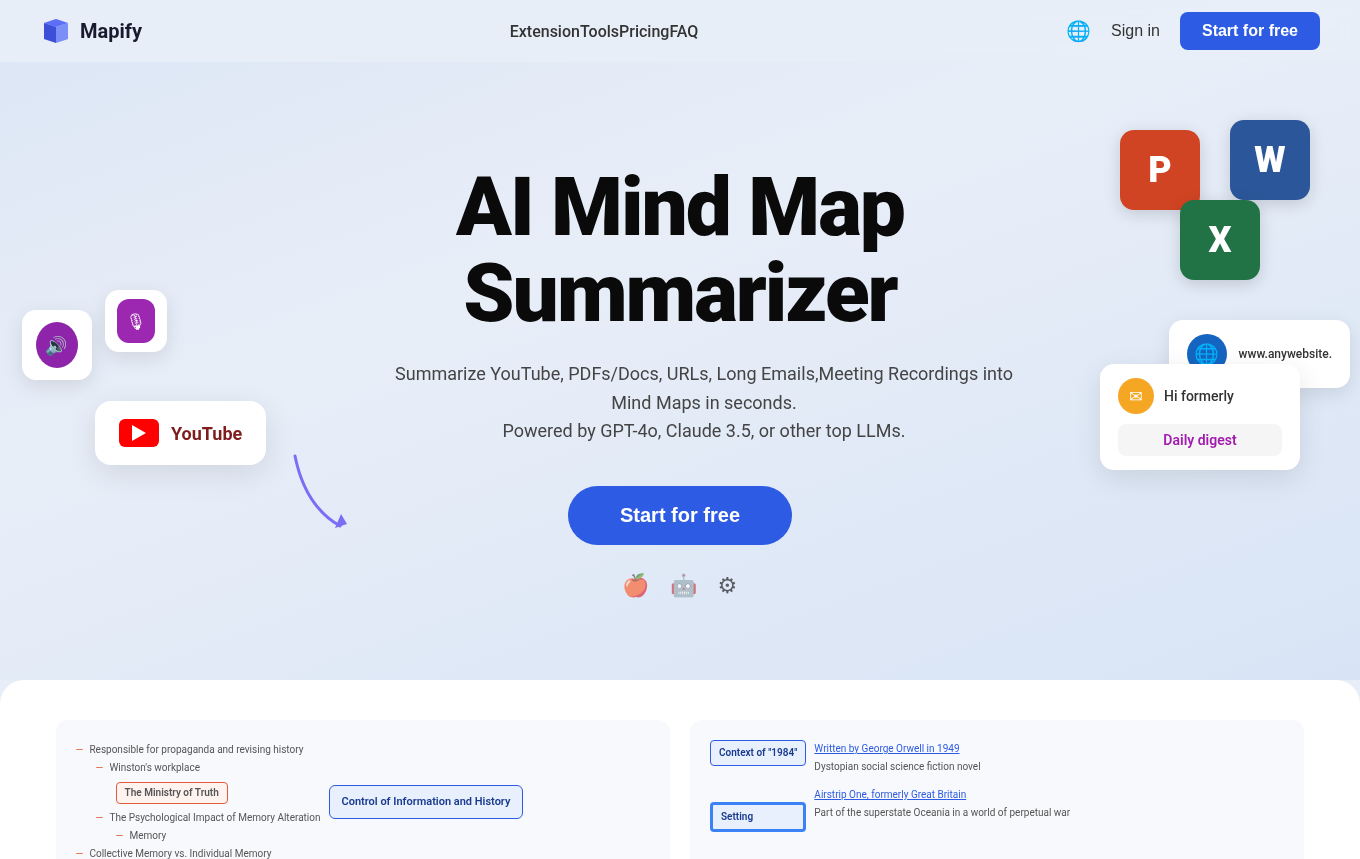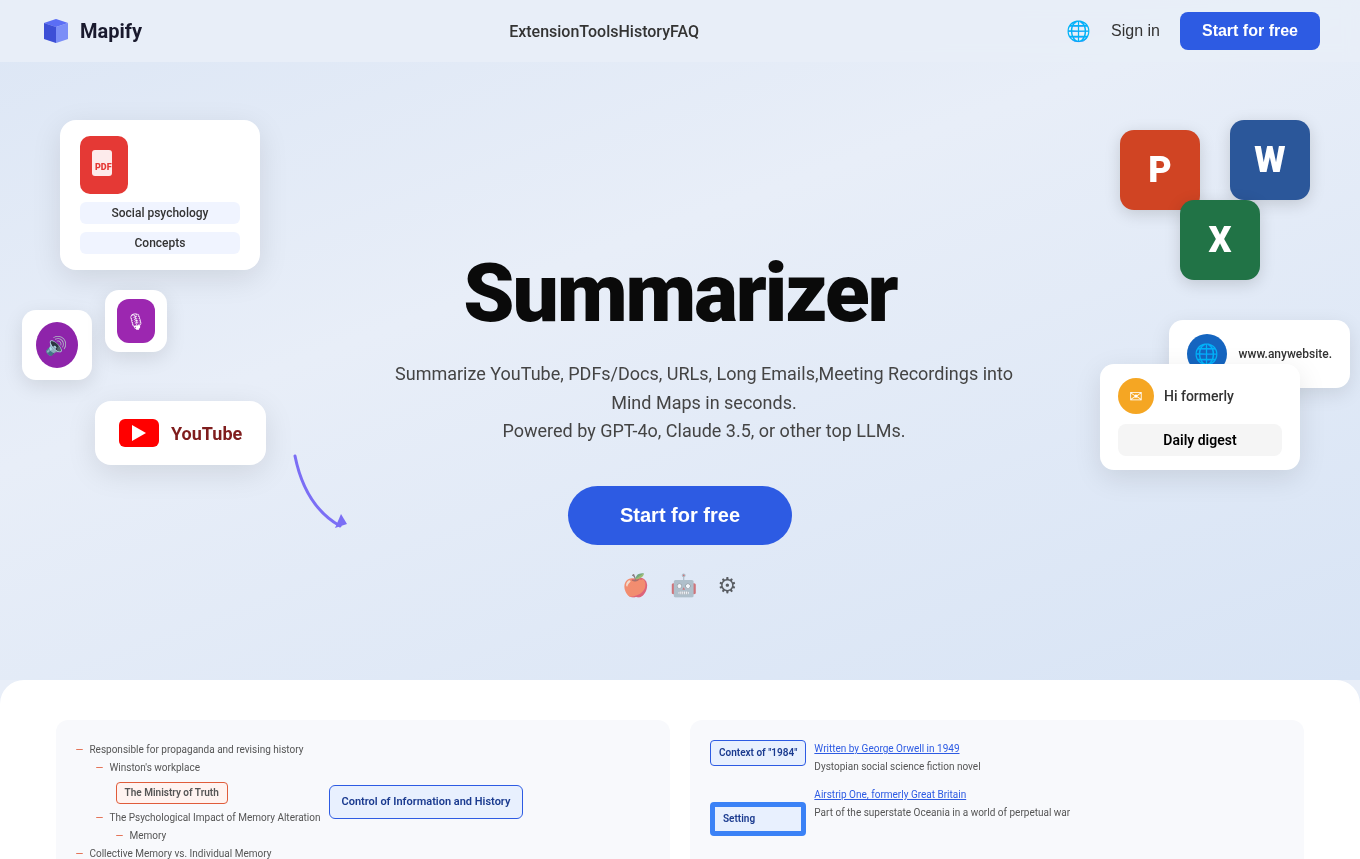--- a/index.html
+++ b/index.html
@@ -370,21 +370,21 @@
       font-size: 14px;
       color: #333;
       font-weight: 500;
     }
     .email-digest {
       background: #f5f5f5;
       border-radius: 8px;
       padding: 8px 14px;
       font-size: 14px;
       font-weight: 600;
-      color: #000000;
+      color: #a21caf;
     }
 
     
     .bottom-section {
       background: white;
       border-radius: 24px 24px 0 0;
       margin: 0 0 0 0;
       min-height: 200px;
       padding: 40px;
       overflow: hidden;
@@ -426,45 +426,33 @@
       <polygon points="4,8 16,12 16,28 4,24" fill="#3d4fd6"></polygon>
       <polygon points="28,8 16,12 16,28 28,24" fill="#7b8ef7"></polygon>
       <rect x="14" y="4" width="4" height="24" fill="none"></rect>
     </svg>
     <span>Mapify</span>
   </a>
 
   <ul class="nav-links">
     <li><a href="#">Extension</a></li>
     <li><a href="#">Tools</a></li>
-    <li><a href="#">History</a></li>
+    <li><a href="#">Pricing</a></li>
     <li><a href="#">FAQ</a></li>
   </ul>
 
   <div class="nav-right">
     <button class="globe-btn">🌐</button>
     <button class="signin-btn">Sign in</button>
     <button class="start-btn-nav">Start for free</button>
   </div>
 </nav>
 
 <section class="hero">
 
-  <div class="float-el pdf-card">
-    <div class="pdf-icon-area">
-      <div class="pdf-icon">
-        <svg width="28" height="34" viewBox="0 0 28 34">
-          <rect x="2" y="2" width="20" height="26" rx="3" fill="white" opacity="0.9"></rect>
-          <text x="5" y="22" font-size="9" font-weight="900" fill="#e53935">PDF</text>
-        </svg>
-      </div>
-    </div>
-    <div class="pdf-tag">Social psychology</div>
-    <div class="pdf-tag">Concepts</div>
-  </div>
 
   <div class="float-el audio-card" style="top:310px;left:22px;">
     <div class="audio-icon-circle">🔊</div>
   </div>
 
   <div class="float-el podcast-card" style="top:290px;left:105px;">
     <div class="podcast-icon-circle">🎙</div>
   </div>
 
   <div class="float-el youtube-card" style="bottom:215px;left:95px;">
@@ -503,21 +491,21 @@
   <div class="float-el email-card" style="bottom:210px;right:60px;">
     <div class="email-header">
       <div class="email-icon-circle">✉</div>
       <span class="email-hi">Hi formerly</span>
     </div>
     <div class="email-digest">Daily digest</div>
   </div>
 
   <div class="hero-content">
     <h1 class="hero-title">
-      <br>
+      <span>AI Mind Map</span><br>
       <span>Summarizer</span>
     </h1>
     <p class="hero-subtitle">
       <span>Summarize YouTube, PDFs/Docs, URLs, Long Emails,Meeting Recordings into</span><br>
       <span>Mind Maps in seconds.</span><br>
       <span>Powered by GPT-4o, Claude 3.5, or other top LLMs.</span>
     </p>
     <div>
       <button class="start-btn-hero">Start for free</button>
     </div>
@@ -559,21 +547,21 @@
           </div>
           <div style="background:#e8f0fe;border:1px solid #2d5be3;border-radius:6px;padding:6px 12px;font-size:11px;font-weight:600;color:#1a3a8f;white-space:nowrap;">Control of Information and History</div>
         </div>
       </div>
     </div>
     <div class="mindmap-img">
       <div class="mindmap-nodes">
         <div style="display:flex;align-items:flex-start;gap:8px;">
           <div style="display:flex;flex-direction:column;gap:6px;">
             <div style="background:#e8f0fe;border:1px solid #2d5be3;border-radius:4px;padding:3px 8px;font-size:10px;font-weight:600;color:#1a3a8f;">Context of "1984"</div>
-            <div style="background:#e8f0fe;border:5px solid #3b82f6;border-radius:4px;padding:3px 8px;font-size:10px;font-weight:600;color:#1a3a8f;margin-top:30px;">Setting</div>
+            <div style="background:#e8f0fe;border:3px solid #3b82f6;border-radius:4px;padding:3px 8px;font-size:10px;font-weight:600;color:#1a3a8f;margin-top:30px;">Setting</div>
           </div>
           <div style="font-size:10px;color:#555;line-height:1.8;">
             <div style="color:#2d5be3;text-decoration:underline;">Written by George Orwell in 1949</div>
             <div>Dystopian social science fiction novel</div>
             <div style="margin-top:10px;color:#2d5be3;text-decoration:underline;">Airstrip One, formerly Great Britain</div>
             <div>Part of the superstate Oceania in a world of perpetual war</div>
           </div>
         </div>
       </div>
     </div>

